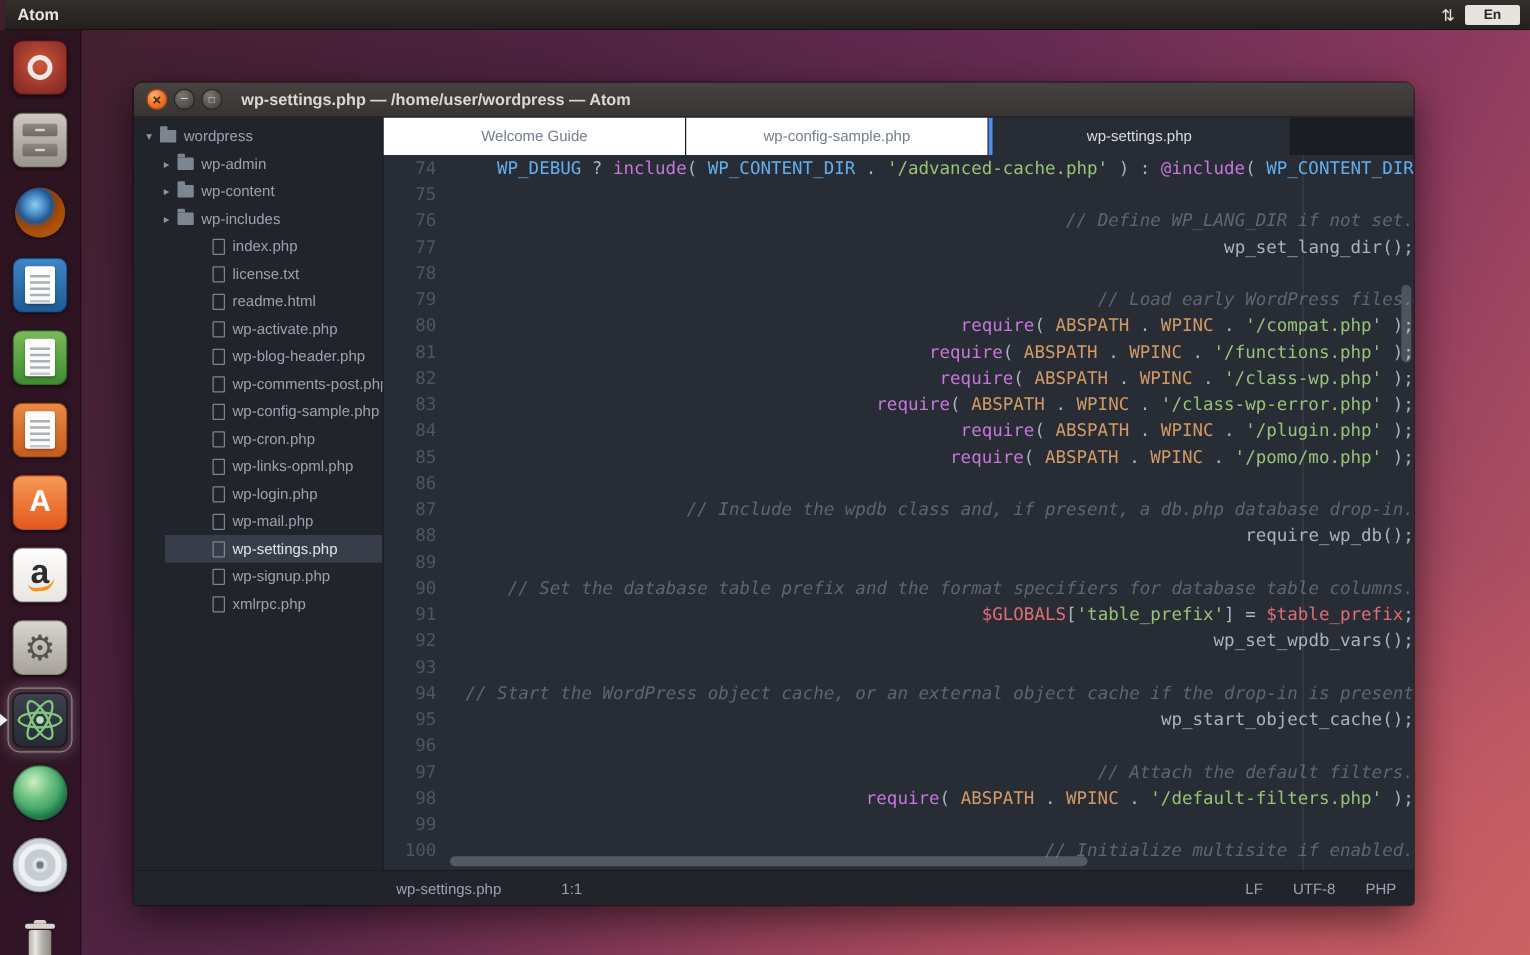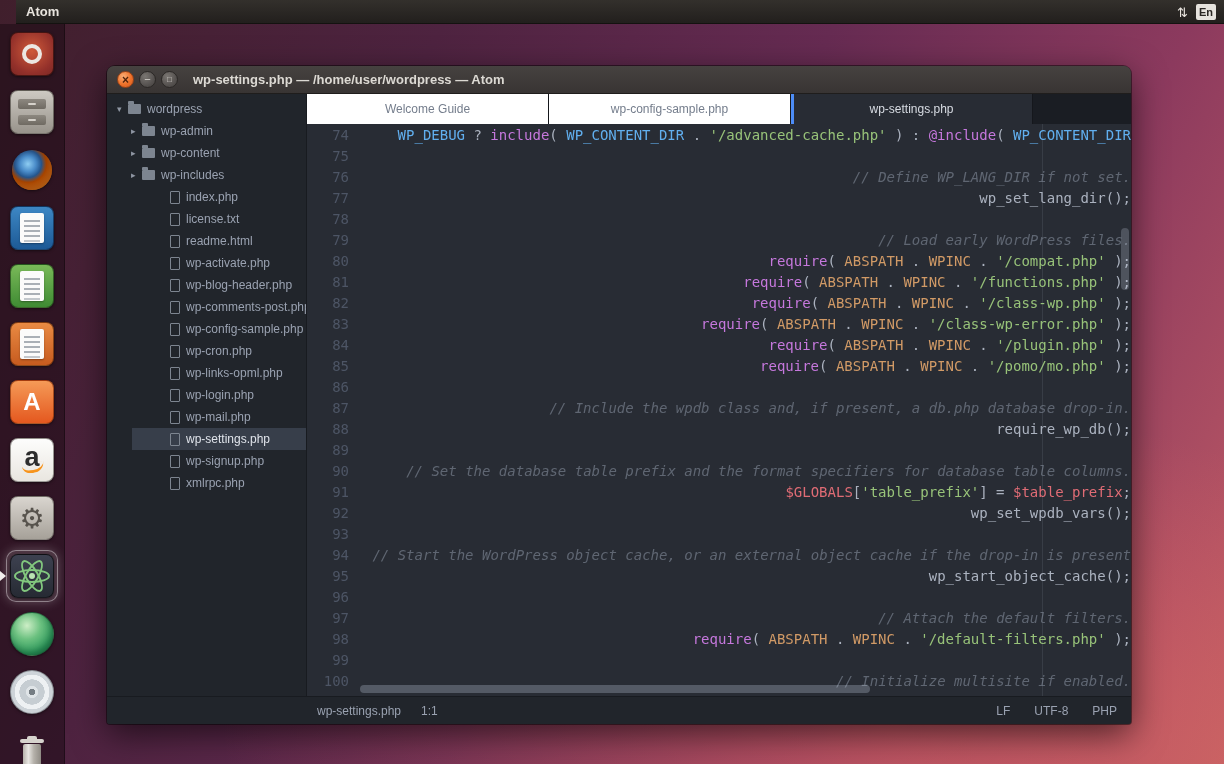--- a/index.html
+++ b/index.html
@@ -4,28 +4,28 @@
 <style>
   html,body{margin:0;padding:0;width:1224px;height:764px;overflow:hidden;}
   body{
     position:relative;
     font-family:"Liberation Sans",sans-serif;
     background:
       radial-gradient(90% 70% at 72% 95%, rgba(240,110,100,.45) 0%, rgba(240,110,100,0) 60%),
       linear-gradient(118deg,#401f2c 0%,#4e2340 28%,#662b52 52%,#8c3a5e 74%,#b25263 92%,#c05f63 100%);
   }
   
-  .topbar{position:absolute;top:0;left:16px;right:0;height:24px;
+  .topbar{position:absolute;top:0;left:4px;right:0;height:24px;
     background:linear-gradient(#33302c,#221f1d);border-bottom:1px solid #141210;
     display:flex;align-items:center;box-sizing:border-box;z-index:50;}
   .topbar-app{color:#e8e4de;font-weight:bold;font-size:13px;margin-left:10px;}
   .topbar-right{position:absolute;right:8px;top:0;height:24px;display:flex;align-items:center;gap:8px;}
   .input-switch{color:#e8e4de;font-size:13px;}
   .kb-badge{background:#e6e3de;color:#2a2724;font-weight:bold;font-size:11px;line-height:16px;
-    min-width:14px;padding:0 3px;border-radius:2px;text-align:center;}
+    min-width:14px;padding:0 15px;border-radius:2px;text-align:center;}
   
   .launcher{position:absolute;top:24px;left:0;bottom:0;width:65px;box-sizing:border-box;
     background:rgba(28,11,20,.55);border-right:1px solid rgba(0,0,0,.35);
     display:flex;flex-direction:column;align-items:center;padding-top:6px;gap:10px;overflow:hidden;z-index:10;}
   .launch-item{width:48px;height:48px;flex:0 0 48px;position:relative;}
   .tile{position:absolute;inset:2px;border-radius:8px;box-shadow:0 1px 3px rgba(0,0,0,.5);}
   .sel-box{position:absolute;inset:-1px;border-radius:9px;background:rgba(255,255,255,.14);
     box-shadow:0 0 0 1px rgba(255,255,255,.4),0 0 12px rgba(255,255,255,.3);}
   .run-arrow{position:absolute;left:-8px;top:19px;width:0;height:0;
     border-top:5px solid transparent;border-bottom:5px solid transparent;border-left:6px solid #f2f0ee;}
@@ -119,21 +119,21 @@
   .tok-b{color:#61afef}
   .tok-s{color:#98c379}
   .tok-v{color:#e06c75}
   .wrap-guide{position:absolute;left:735px;top:0;bottom:0;width:1px;background:rgba(171,178,191,.13);}
   .vthumb{position:absolute;right:2px;top:104px;width:8px;height:62px;background:rgba(190,200,215,.25);border-radius:4px;}
   .hthumb{position:absolute;left:53px;bottom:3px;width:510px;height:8px;background:rgba(190,200,215,.3);border-radius:4px;}
   
   .statusbar{position:absolute;left:0;right:0;bottom:0;height:28px;box-sizing:border-box;
     background:#21252b;border-top:1px solid #181b20;border-radius:0 0 3px 3px;
     display:flex;align-items:center;font-size:12px;color:#9aa2b1;padding:0 14px 0 210px;}
-  .sb-cursor{margin-left:20px;}
+  .sb-cursor{margin-left:48px;}
   .sb-right{margin-left:auto;display:flex;gap:24px;}
 </style>
 </head>
 <body>
 
 <div class="topbar">
   <span class="topbar-app">Atom</span>
   <span class="topbar-right">
     <span class="input-switch">⇅</span>
     <span class="kb-badge">En</span>

